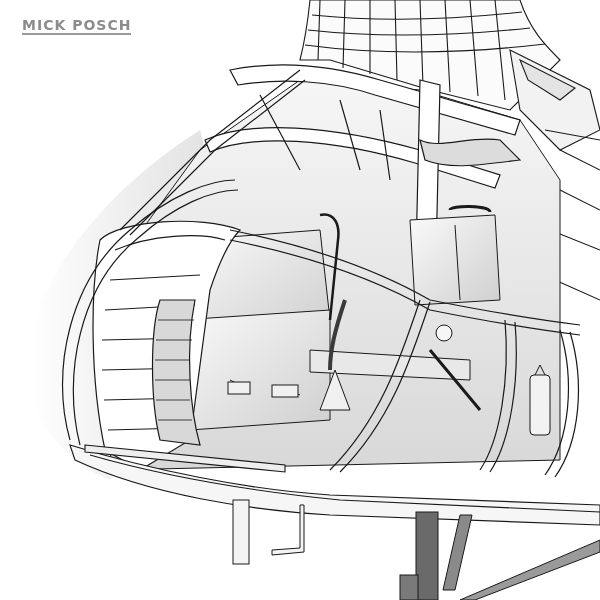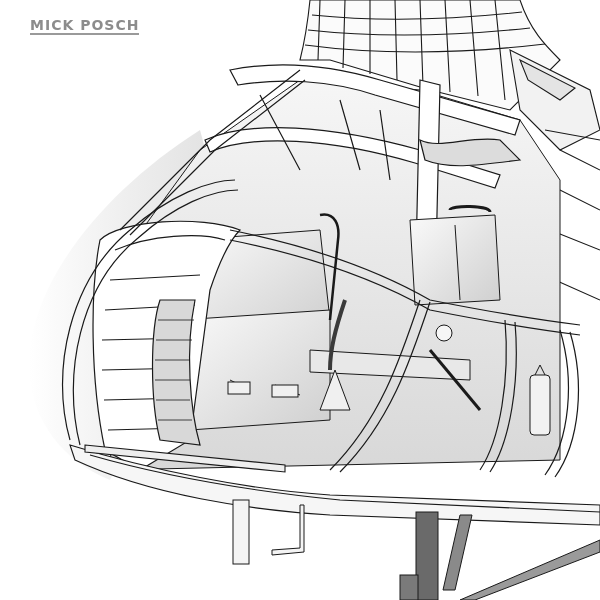--- a/index.html
+++ b/index.html
@@ -1,19 +1,19 @@
 <!DOCTYPE html>
 <html><head>
   <meta charset="utf-8">
   <style>
     html, body { margin: 0; padding: 0; background: #ffffff; }
     body { width: 600px; height: 600px; overflow: hidden; position: relative; font-family: "DejaVu Sans", sans-serif; }
     .canvas { position: absolute; left: 0; top: 0; width: 600px; height: 600px; }
     .watermark {
-      position: absolute; left: 30px; top: 18px;
+      position: absolute; left: 22px; top: 18px;
       font-family: "DejaVu Sans", sans-serif; font-size: 14px; font-weight: bold;
       letter-spacing: 1px; color: #8c8c8c; text-transform: uppercase;
       border-bottom: 2px solid #9a9a9a; line-height: 14px; padding-bottom: 1px;
     }
     svg { display: block; }
   </style>
 </head>
 <body>
 
 <div class="canvas">

